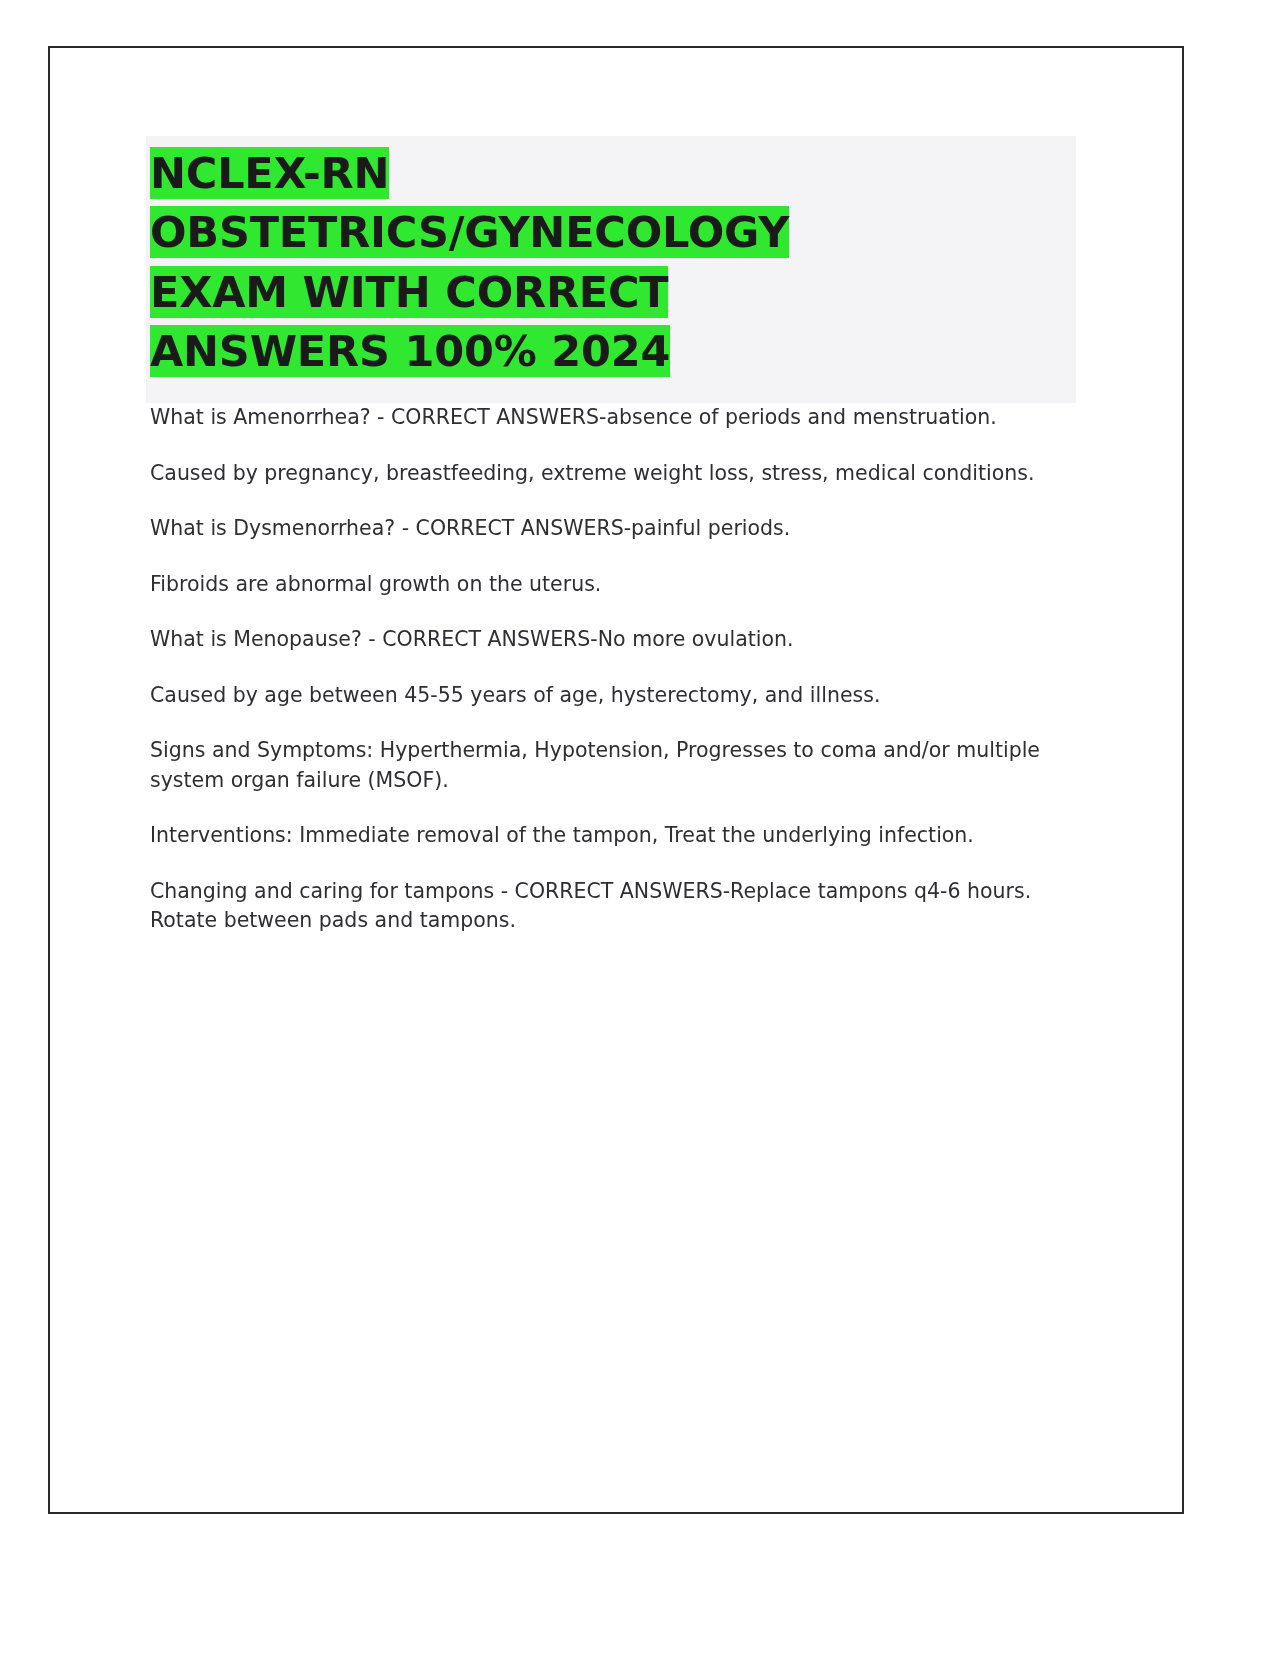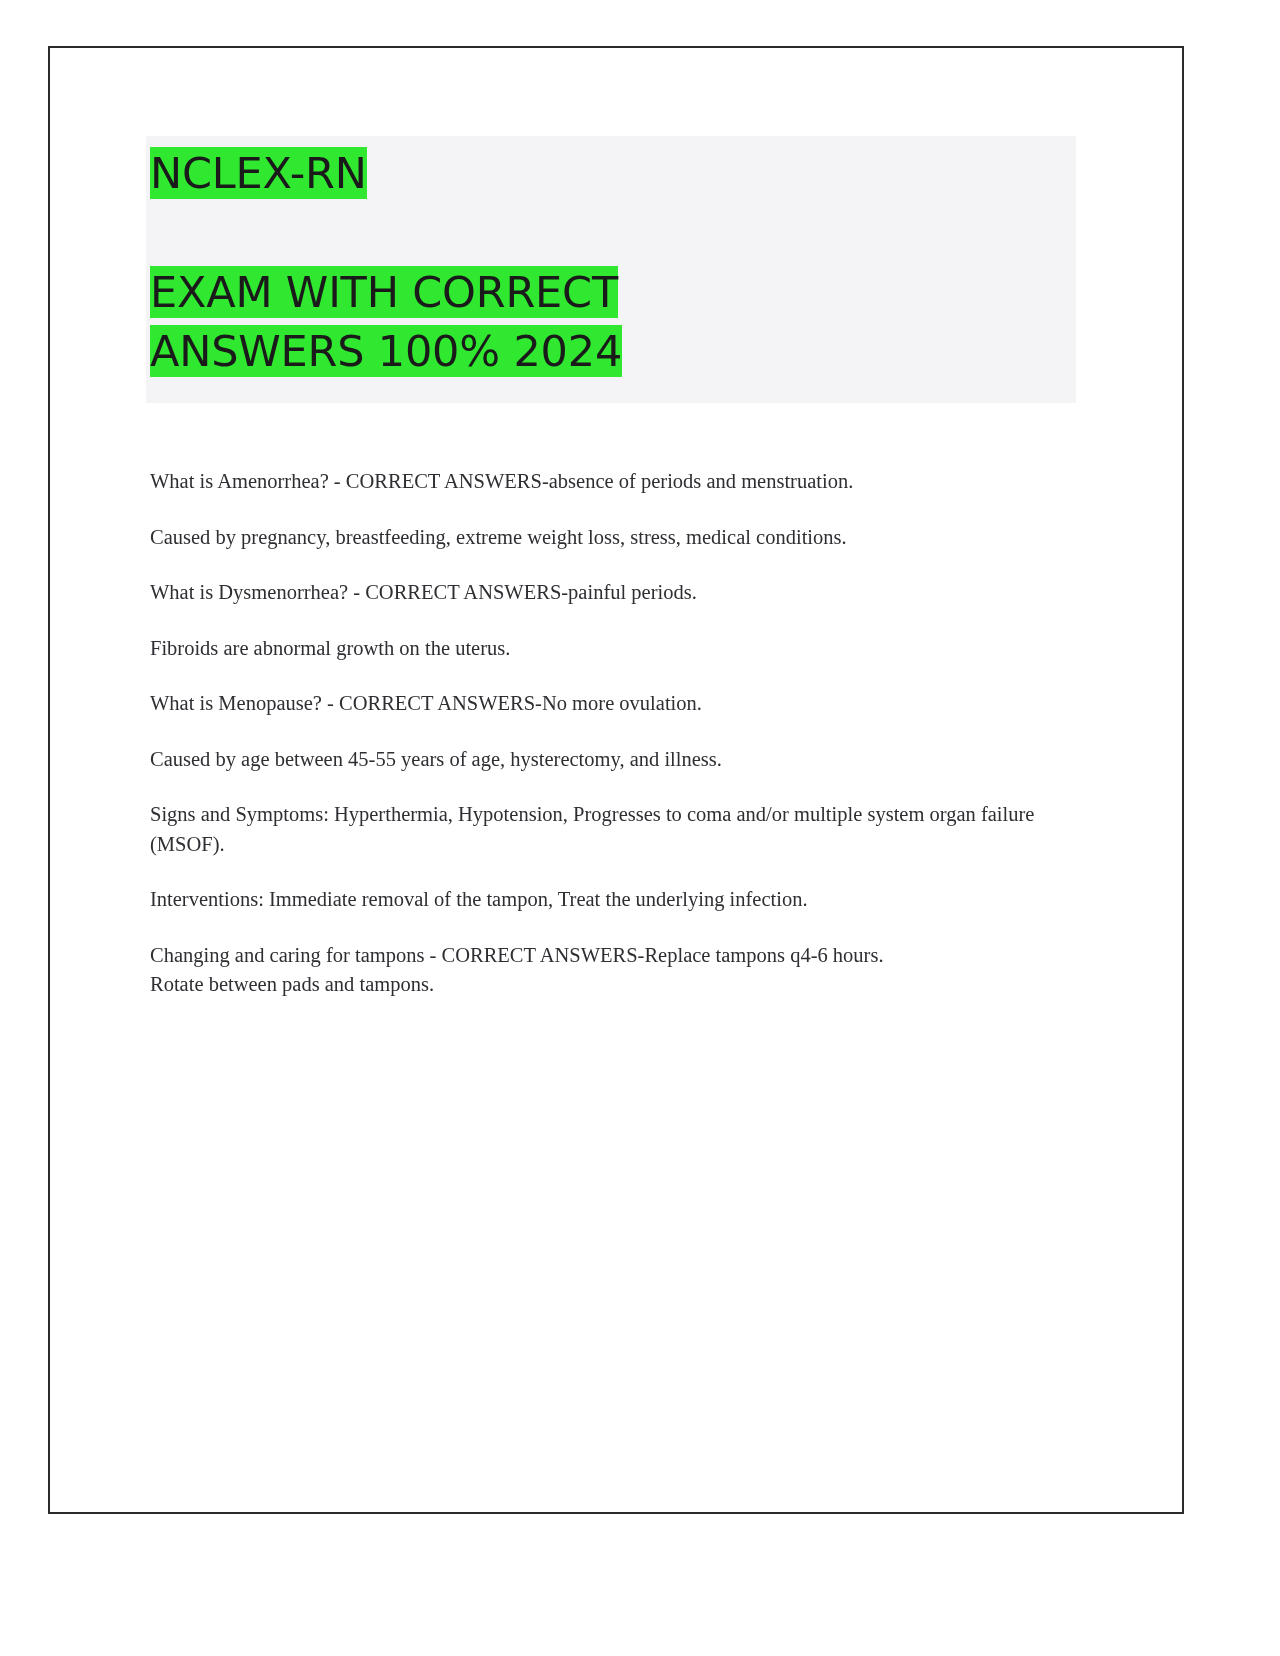--- a/index.html
+++ b/index.html
@@ -32,57 +32,55 @@
   }
   .title-block {
     background: #f4f4f7;
     padding: 8px 0 22px 0;
     width: 930px;
     box-sizing: border-box;
   }
   .title {
     font-size: 43px;
     line-height: 1.38;
-    font-weight: normal;
+    font-weight: bold;
     color: #1a1a1a;
     letter-spacing: -0.2px;
     margin: 0;
     padding-left: 4px;
   }
   .title .hl {
     background: #2fe82f;
     box-decoration-break: clone;
     -webkit-box-decoration-break: clone;
     padding: 1px 0;
   }
   .body-text {
-    margin-top: 64px;
     width: 930px;
-    font-family: Liberation Serif, serif;
   }
   .para {
     font-size: 20.5px;
     line-height: 1.44;
     color: #2e2e33;
     margin: 0 0 26px 0;
     padding-left: 4px;
     white-space: pre-line;
   }
   .para:last-child {
     margin-bottom: 0;
   }
 </style>
 </head>
 <body>
 
 <div class="page">
   <div class="content">
 
     <div class="title-block">
-      <h1 class="title"><span class="hl">NCLEX-RN</span><br><br><span class="hl">EXAM WITH CORRECT</span><br><span class="hl">ANSWERS 100% 2024</span></h1>
+      <h1 class="title"><span class="hl">NCLEX-RN</span><br><span class="hl">OBSTETRICS/GYNECOLOGY</span><br><span class="hl">EXAM WITH CORRECT</span><br><span class="hl">ANSWERS 100% 2024</span></h1>
     </div>
 
     <div class="body-text">
       <p class="para">What is Amenorrhea? - CORRECT ANSWERS-absence of periods and menstruation.</p>
       <p class="para">Caused by pregnancy, breastfeeding, extreme weight loss, stress, medical conditions.</p>
       <p class="para">What is Dysmenorrhea? - CORRECT ANSWERS-painful periods.</p>
       <p class="para">Fibroids are abnormal growth on the uterus.</p>
       <p class="para">What is Menopause? - CORRECT ANSWERS-No more ovulation.</p>
       <p class="para">Caused by age between 45-55 years of age, hysterectomy, and illness.</p>
       <p class="para">Signs and Symptoms: Hyperthermia, Hypotension, Progresses to coma and/or multiple system organ failure (MSOF).</p>

